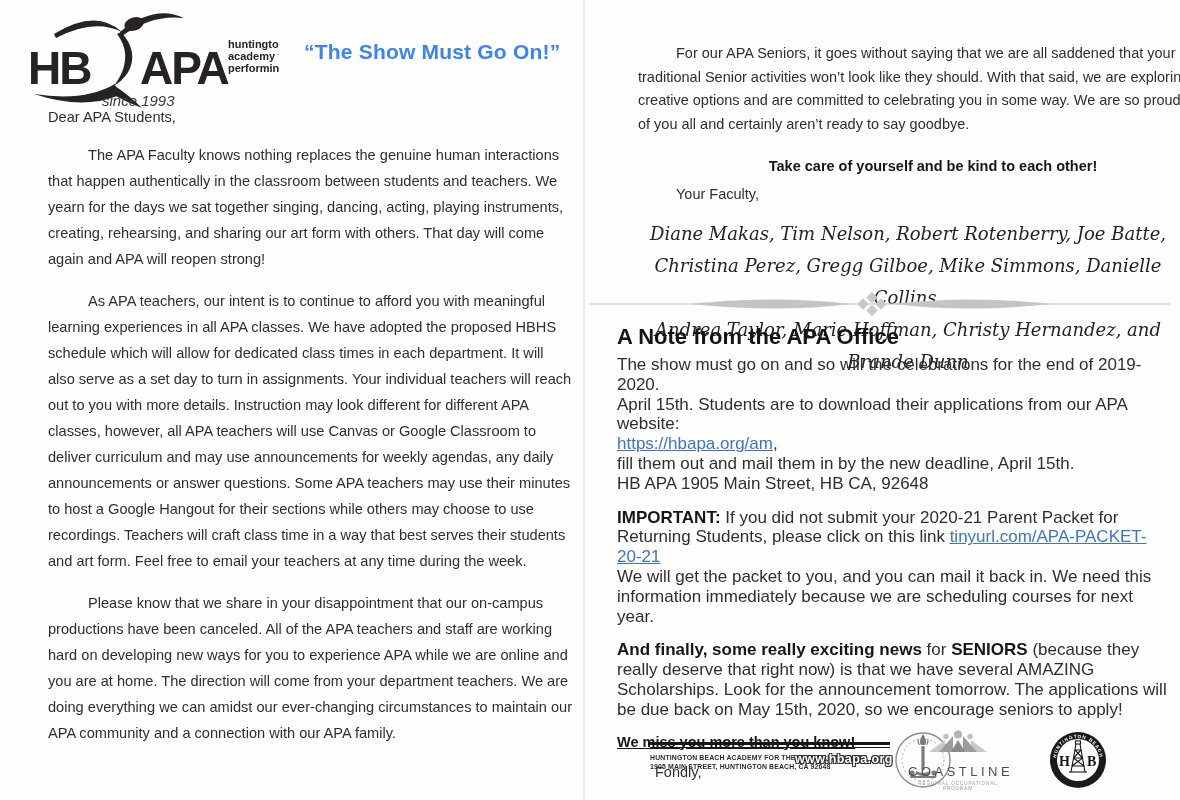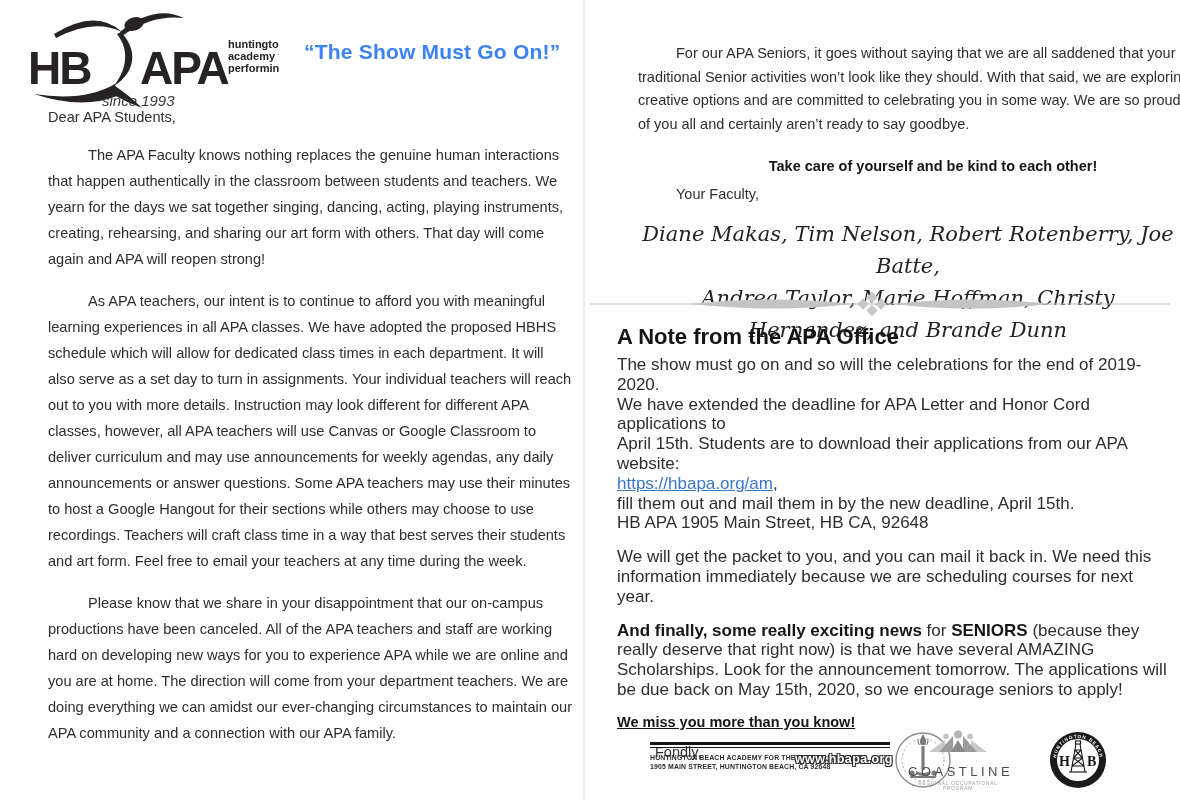--- a/index.html
+++ b/index.html
@@ -23,21 +23,21 @@
     margin:0 0 16px 0;font-size:14.6px;line-height:26px;
     text-indent:40px;color:#2e2e2e;
   }
 
   
   .right-col{position:absolute;left:638px;top:0;width:552px;}
   .seniors{margin:42px 0 0 0;font-size:14.5px;line-height:23.5px;text-indent:38px;}
   .takecare{margin:22px 0 0 38px;font-size:14.5px;font-weight:bold;color:#161616;text-align:center;}
   .yourfaculty{margin:12px 0 16px 38px;font-size:14.5px;}
   .script{font-family:"DejaVu Serif", serif;font-style:italic;color:#232323;}
-  .faculty-block{margin:14px 0 12px 0;text-align:center;font-size:21px;line-height:32px;width:540px;}
+  .faculty-block{margin:14px 0 12px 0;text-align:center;font-size:18px;line-height:32px;width:540px;}
   .ornament{position:absolute;left:590px;top:292px;}
   .note{position:absolute;left:617px;top:324px;width:552px;}
   .note-h{font-size:22px;font-weight:bold;color:#141414;margin:0 0 5px 0;}
   .note p,.note .nline{font-size:17px;line-height:19.8px;margin:0;}
   .note .gap{height:14px;}
   .lnk{color:#3b76c6;text-decoration:underline;cursor:pointer;}
   .b{font-weight:bold;color:#161616;}
   .miss{font-size:14.5px;font-weight:bold;color:#161616;margin:14px 0 0 0;text-decoration:underline;}
   .fondly{font-size:14.5px;margin:14px 0 0 38px;}
   .sig{font-size:17px;margin:4px 0 0 0;}
@@ -93,20 +93,21 @@
     <p>As APA teachers, our intent is to continue to afford you with meaningful learning experiences in all APA classes. We have adopted the proposed HBHS schedule which will allow for dedicated class times in each department. It will also serve as a set day to turn in assignments. Your individual teachers will reach out to you with more details. Instruction may look different for different APA classes, however, all APA teachers will use Canvas or Google Classroom to deliver curriculum and may use announcements for weekly agendas, any daily announcements or answer questions. Some APA  teachers may use their minutes to host a Google Hangout for their sections while others may choose to use recordings.  Teachers will craft class time in a way that best serves their students and art form. Feel free to email your teachers at any time during the week.</p>
     <p>Please know that we share in your disappointment that our on-campus productions have been canceled. All of the APA teachers and staff are working hard on developing new ways for you to experience APA while we are online and you are at home. The direction will come from your department teachers. We are doing everything we can amidst our ever-changing circumstances to maintain our APA community and a connection with our APA family.</p>
   </div>
 
   <div class="right-col">
     <p class="seniors">For our APA Seniors, it goes without saying that we are all saddened that your traditional Senior activities won’t look like they should. With that said, we are exploring creative options and are committed to celebrating you in some way. We are so proud of you all and certainly aren’t ready to say goodbye.</p>
     <div class="takecare">Take care of yourself and be kind to each other!</div>
     <div class="yourfaculty">Your Faculty,</div>
     <div class="faculty-block script">
       <div>Diane Makas, Tim Nelson, Robert Rotenberry, Joe Batte,</div>
+      <div>Christina Perez, Gregg Gilboe, Mike Simmons, Danielle Collins,</div>
       <div>Andrea Taylor, Marie Hoffman, Christy Hernandez, and Brande Dunn</div>
     </div>
   </div>
 
   <div class="ornament">
     <svg width="580" height="24" viewBox="0 0 580 24">
       <line x1="0" y1="12" x2="580" y2="12" stroke="#bdbdbd" stroke-width="1.2"></line>
       <path d="M100,12 Q185,3 262,12 Q185,21 100,12 Z" fill="#c4c4c4"></path>
       <path d="M302,12 Q380,3 460,12 Q380,21 302,12 Z" fill="#c4c4c4"></path>
       <g fill="#c8c8c8">
@@ -114,29 +115,29 @@
         <rect x="269" y="8" width="8" height="8" transform="rotate(45 273 12)"></rect>
         <rect x="287" y="8" width="8" height="8" transform="rotate(45 291 12)"></rect>
         <rect x="278" y="14.5" width="8" height="8" transform="rotate(45 282 18.5)"></rect>
       </g>
     </svg>
   </div>
 
   <div class="note">
     <div class="note-h">A Note from the APA Office</div>
     <div class="nline">The show must go on and so will the celebrations for the end of 2019-2020.</div>
-    <div class="nline">We have extended the deadline for APA Letter and Honor Cord applications to</div>
     <div class="nline">April 15th. Students are to download their applications from our APA website:</div>
     <div class="nline">
       <a class="lnk">https://hbapa.org/am</a><span>,</span>
     </div>
     <div class="nline">fill them out and mail them in by the new deadline, April 15th.</div>
     <div class="nline">HB APA  1905 Main Street, HB CA, 92648</div>
 
     <div class="gap"></div>
+    <p><span class="b">IMPORTANT:</span><span> If you did not submit your 2020-21 Parent Packet for Returning Students, please click on this link </span><a class="lnk">tinyurl.com/APA-PACKET-20-21</a></p>
     <div class="nline">We will get the packet to you, and you can mail it back in. We need this information immediately because we are scheduling courses for next year.</div>
 
     <div class="gap"></div>
     <p><span class="b">And finally, some really exciting news</span><span> for </span><span class="b">SENIORS</span><span> (because they really deserve that right now) is that we have several AMAZING Scholarships.  Look for the announcement tomorrow.  The applications will be due back on May 15th, 2020, so we encourage  seniors to apply!</span></p>
 
     <div class="miss">We miss you more than you know!</div>
     <div class="fondly">Fondly,</div>
   </div>
 
   <div class="footer-left">

